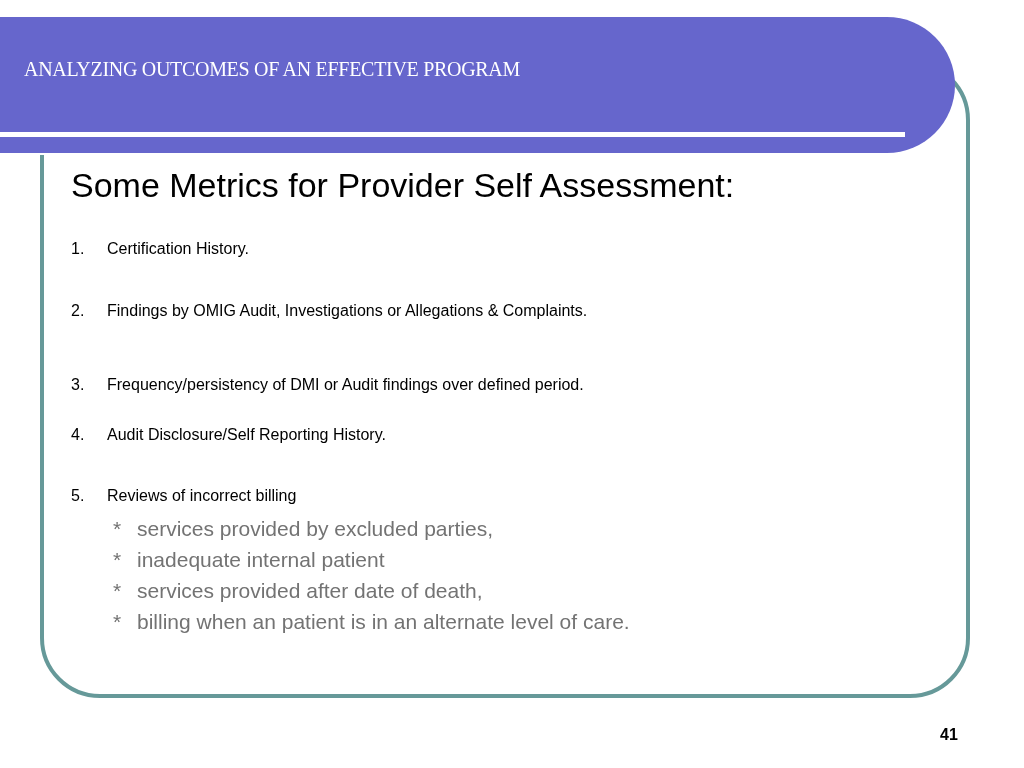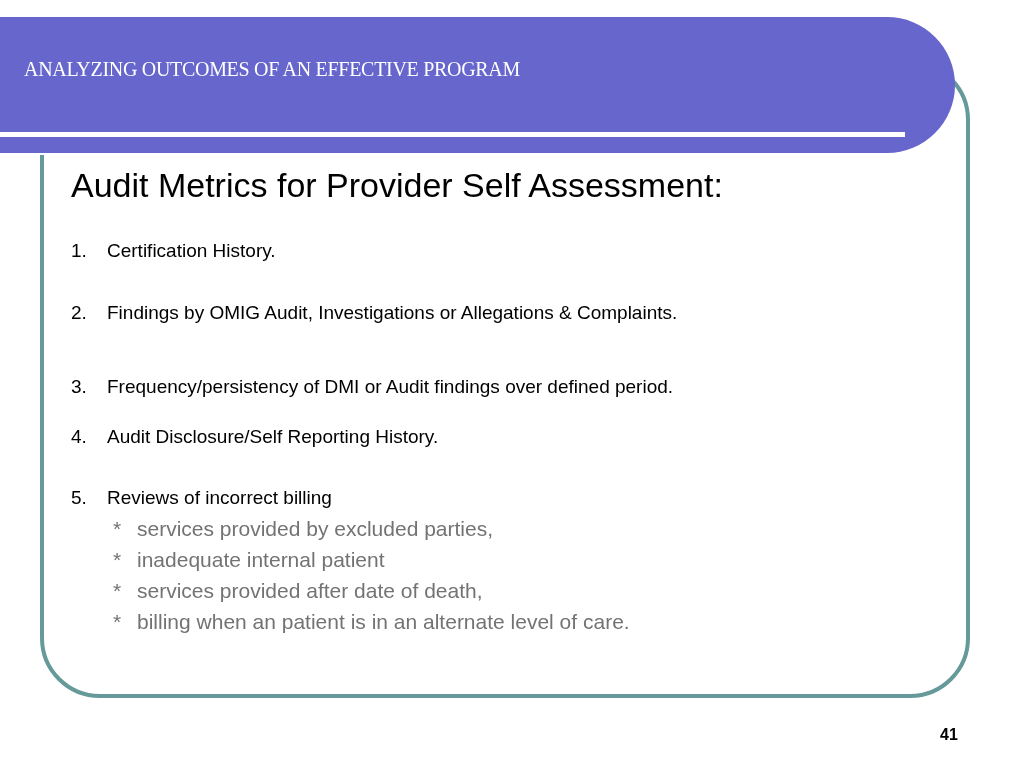--- a/index.html
+++ b/index.html
@@ -19,37 +19,37 @@
   .banner-stripe {
     position:absolute; left:0; top:132px; width:905px; height:5px; background:#ffffff;
   }
   .title {
     position:absolute; left:24px; top:58px; color:#ffffff;
     font-family:"Liberation Serif", serif; font-size:20px; white-space:nowrap; letter-spacing:-0.3px;
   }
   .heading {
     position:absolute; left:71px; top:166px; font-size:34px; color:#000; white-space:nowrap;
   }
-  .item { position:absolute; left:71px; font-size:19px; color:#000; white-space:nowrap; }
+  .item { position:absolute; left:71px; font-size:16px; color:#000; white-space:nowrap; }
   .item .num { display:inline-block; width:36px; }
   .sub { position:absolute; left:113px; font-size:21px; color:#737373; white-space:nowrap; }
   .sub .star { display:inline-block; width:24px; }
   .pagenum { position:absolute; left:940px; top:726px; font-size:16px; font-weight:bold; color:#000; }
 </style>
 </head>
 <body>
 
 <div class="frame"></div>
 <div class="frame-mask"></div>
 
 <div class="banner"></div>
 <div class="banner-stripe"></div>
 <div class="title">ANALYZING OUTCOMES OF AN EFFECTIVE PROGRAM</div>
 
-<div class="heading">Audit Metrics for Provider Self Assessment:</div>
+<div class="heading">Some Metrics for Provider Self Assessment:</div>
 
 <div class="item" style="top:240px;">
   <span class="num">1.</span><span>Certification History.</span>
 </div>
 <div class="item" style="top:302px;">
   <span class="num">2.</span><span>Findings by OMIG Audit, Investigations or Allegations &amp; Complaints.</span>
 </div>
 <div class="item" style="top:364px;margin-top:12px;">
   <span class="num">3.</span><span>Frequency/persistency of DMI or Audit findings over defined period.</span>
 </div>

